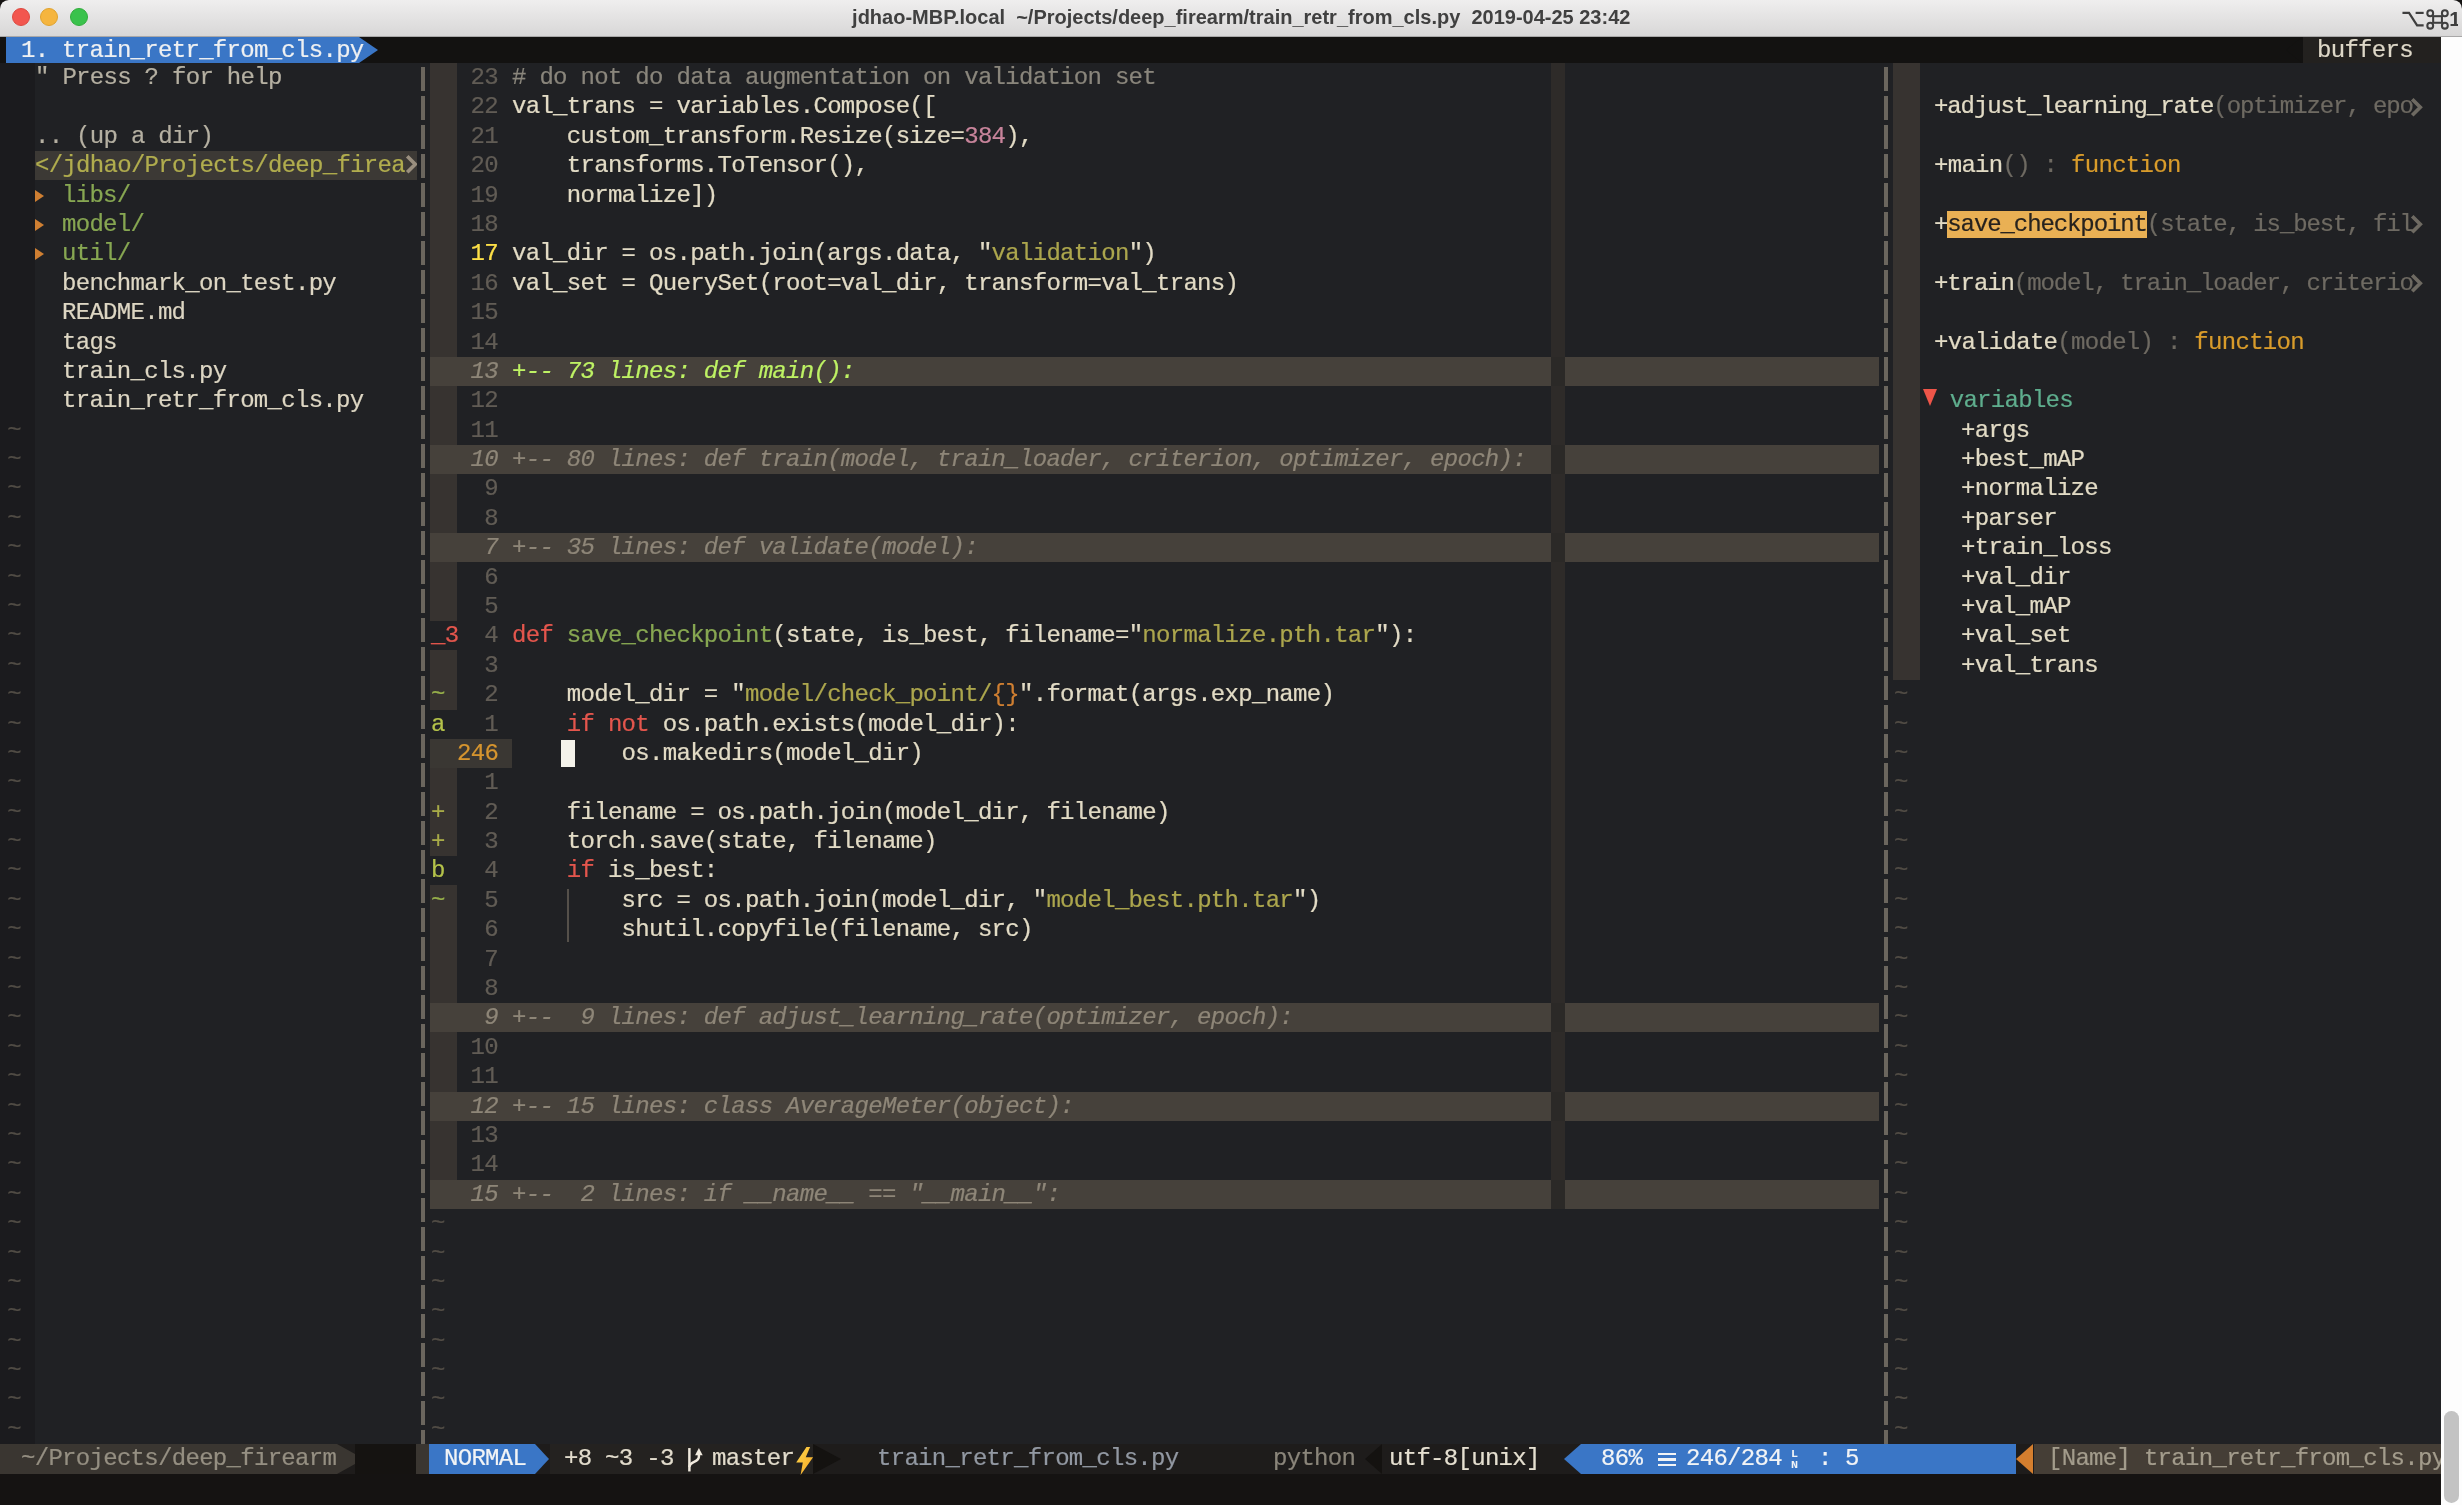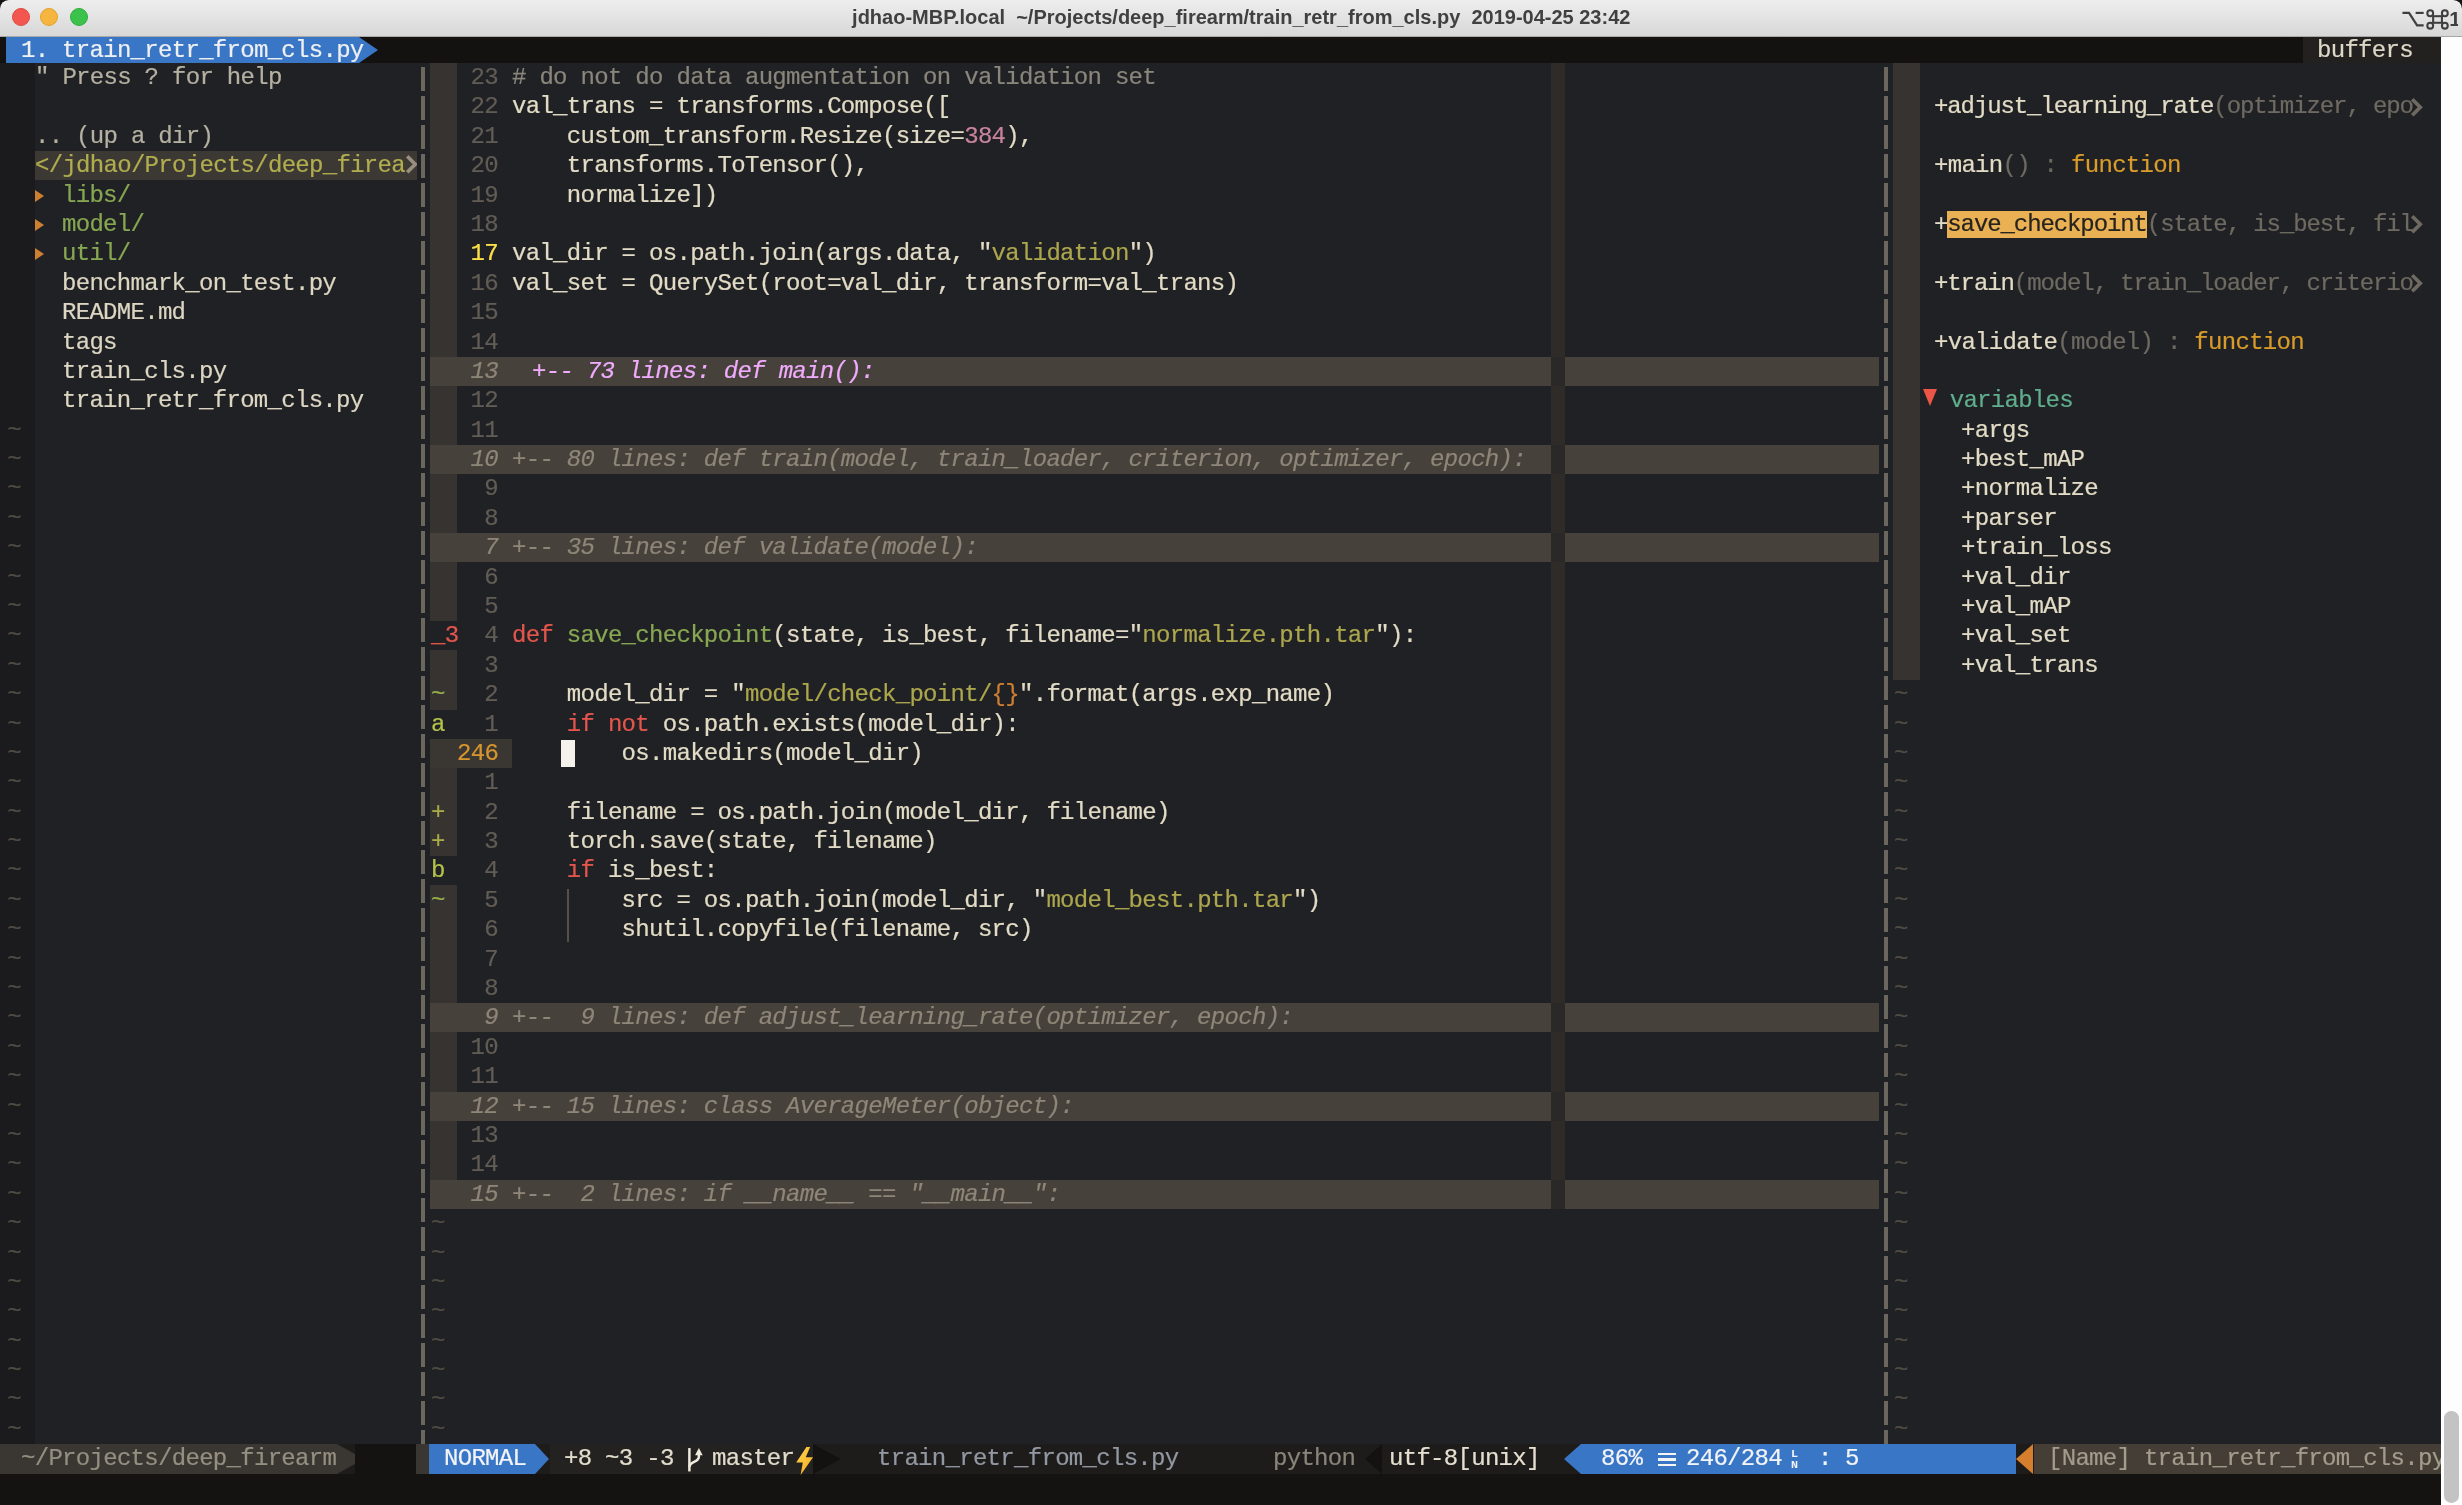--- a/index.html
+++ b/index.html
@@ -88,40 +88,40 @@
 <div class="a m" style="left:457px;top:886px;width:41px;text-align:right;color:#615c55">5</div>
 <div class="a m" style="left:457px;top:915px;width:41px;text-align:right;color:#615c55">6</div>
 <div class="a m" style="left:457px;top:945px;width:41px;text-align:right;color:#615c55">7</div>
 <div class="a m" style="left:457px;top:974px;width:41px;text-align:right;color:#615c55">8</div>
 <div class="a m" style="left:457px;top:1033px;width:41px;text-align:right;color:#615c55">10</div>
 <div class="a m" style="left:457px;top:1062px;width:41px;text-align:right;color:#615c55">11</div>
 <div class="a m" style="left:457px;top:1121px;width:41px;text-align:right;color:#615c55">13</div>
 <div class="a m" style="left:457px;top:1150px;width:41px;text-align:right;color:#615c55">14</div>
 <div class="a m" style="left:457px;top:739px;width:41px;text-align:right;color:#d6952f">246</div>
 <div class="a m it" style="left:457px;top:357px;width:41px;text-align:right;color:#8e8678">13</div>
-<div class="a m it" style="left:532px;top:357px;color:#f0abfc;">+-- 73 lines: def main():</div>
+<div class="a m it" style="left:512px;top:357px;color:#bef264;">+-- 73 lines: def main():</div>
 <div class="a m it" style="left:457px;top:445px;width:41px;text-align:right;color:#8e8678">10</div>
 <div class="a m it" style="left:512px;top:445px;color:#8e8678;">+-- 80 lines: def train(model, train_loader, criterion, optimizer, epoch):</div>
 <div class="a m it" style="left:457px;top:533px;width:41px;text-align:right;color:#8e8678"> 7</div>
 <div class="a m it" style="left:512px;top:533px;color:#8e8678;">+-- 35 lines: def validate(model):</div>
 <div class="a m it" style="left:457px;top:1003px;width:41px;text-align:right;color:#8e8678"> 9</div>
 <div class="a m it" style="left:512px;top:1003px;color:#8e8678;">+--  9 lines: def adjust_learning_rate(optimizer, epoch):</div>
 <div class="a m it" style="left:457px;top:1092px;width:41px;text-align:right;color:#8e8678">12</div>
 <div class="a m it" style="left:512px;top:1092px;color:#8e8678;">+-- 15 lines: class AverageMeter(object):</div>
 <div class="a m it" style="left:457px;top:1180px;width:41px;text-align:right;color:#8e8678">15</div>
 <div class="a m it" style="left:512px;top:1180px;color:#8e8678;">+--  2 lines: if __name__ == "__main__":</div>
 <div class="a m" style="left:431px;top:621px;color:#e4564d;">_3</div>
 <div class="a m" style="left:431px;top:680px;color:#96ae4a;">~</div>
 <div class="a m" style="left:431px;top:710px;color:#b4c24a;">a</div>
 <div class="a m" style="left:431px;top:798px;color:#a8ab48;">+</div>
 <div class="a m" style="left:431px;top:827px;color:#a8ab48;">+</div>
 <div class="a m" style="left:431px;top:856px;color:#b4c24a;">b</div>
 <div class="a m" style="left:431px;top:886px;color:#96ae4a;">~</div>
 <div class="a m" style="left:512px;top:63px"><span style="color:#8a867c;"># do not do data augmentation on validation set</span></div>
-<div class="a m" style="left:512px;top:92px"><span style="color:#e2dbc5;">val_trans = transforms.Compose([</span></div>
+<div class="a m" style="left:512px;top:92px"><span style="color:#e2dbc5;">val_trans = variables.Compose([</span></div>
 <div class="a m" style="left:512px;top:122px"><span style="color:#e2dbc5;">    custom_transform.Resize(size=</span><span style="color:#c8849b;">384</span><span style="color:#e2dbc5;">),</span></div>
 <div class="a m" style="left:512px;top:151px"><span style="color:#e2dbc5;">    transforms.ToTensor(),</span></div>
 <div class="a m" style="left:512px;top:181px"><span style="color:#e2dbc5;">    normalize])</span></div>
 <div class="a m" style="left:512px;top:239px"><span style="color:#e2dbc5;">val_dir = os.path.join(args.data, "</span><span style="color:#aca64d;">validation</span><span style="color:#e2dbc5;">")</span></div>
 <div class="a m" style="left:512px;top:269px"><span style="color:#e2dbc5;">val_set = QuerySet(root=val_dir, transform=val_trans)</span></div>
 <div class="a m" style="left:512px;top:621px"><span style="color:#e4564d;">def</span><span style="color:#e2dbc5;"> </span><span style="color:#87a752;">save_checkpoint</span><span style="color:#e2dbc5;">(state, is_best, filename=</span><span style="color:#e2dbc5;">"</span><span style="color:#aca64d;">normalize.pth.tar</span><span style="color:#e2dbc5;">"):</span></div>
 <div class="a m" style="left:512px;top:680px"><span style="color:#e2dbc5;">    model_dir = "</span><span style="color:#aca64d;">model/check_point/</span><span style="color:#cf7f32;">{}</span><span style="color:#e2dbc5;">".format(args.exp_name)</span></div>
 <div class="a m" style="left:512px;top:710px"><span style="color:#e2dbc5;">    </span><span style="color:#e4564d;">if</span><span style="color:#e2dbc5;"> </span><span style="color:#e4564d;">not</span><span style="color:#e2dbc5;"> os.path.exists(model_dir):</span></div>
 <div class="a m" style="left:512px;top:739px"><span style="color:#e2dbc5;">        os.makedirs(model_dir)</span></div>
 <div class="a m" style="left:512px;top:798px"><span style="color:#e2dbc5;">    filename = os.path.join(model_dir, filename)</span></div>

